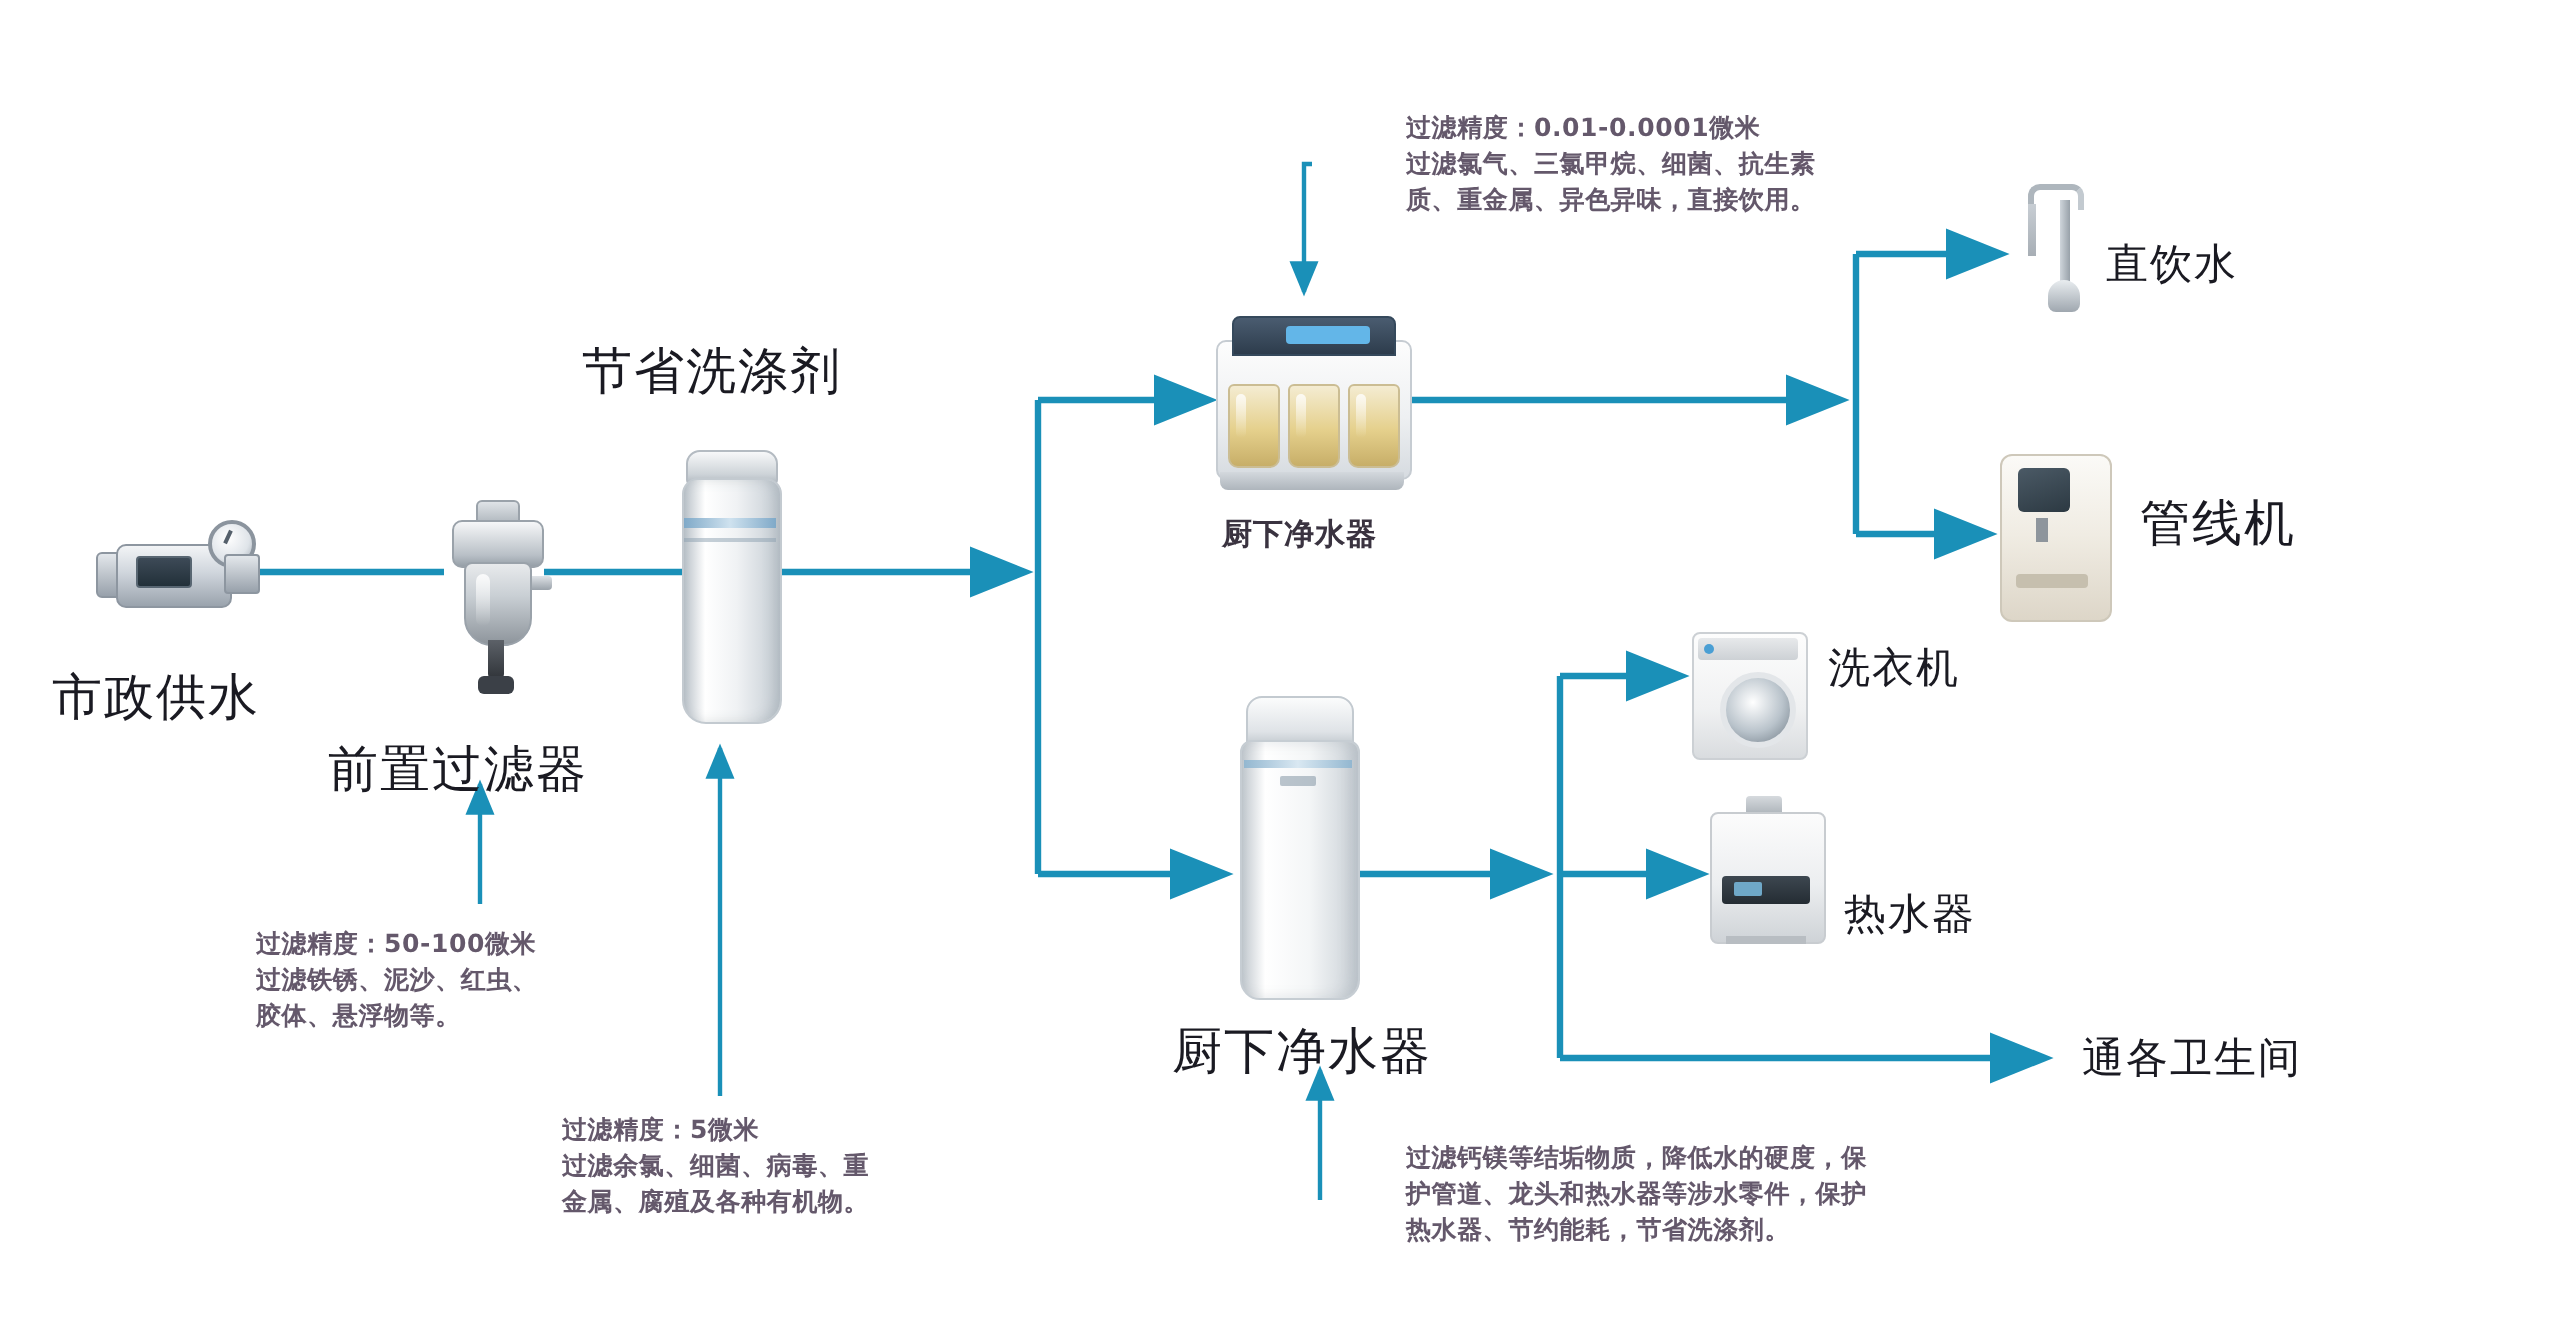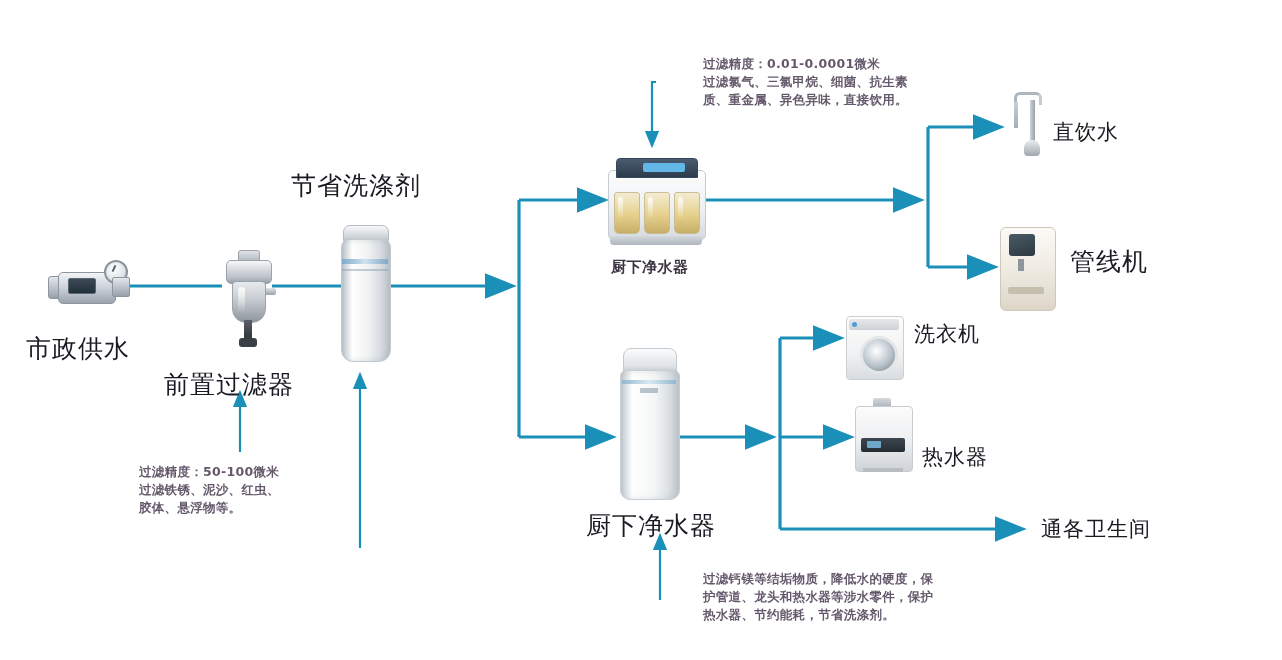--- a/index.html
+++ b/index.html
@@ -453,22 +453,25 @@
   <div class="devlabel lbl-mid" style="left:914px; top:320px;">洗衣机</div>
 
   <div class="devlabel lbl-mid" style="left:922px; top:443px;">热水器</div>
 
   <div class="devlabel lbl-mid" style="left:1041px; top:515px;">通各卫生间</div>
 
   <div class="note" style="left:703px; top:55px;">过滤精度：0.01-0.0001微米
 过滤氯气、三氯甲烷、细菌、抗生素
 质、重金属、异色异味，直接饮用。</div>
 
-  <div class="note" style="left:139px; top:463px;">过滤精度：50-100微米
+  <div class="note" style="left:128px; top:463px;">过滤精度：50-100微米
 过滤铁锈、泥沙、红虫、
 胶体、悬浮物等。</div>
 
+  <div class="note" style="left:281px; top:556px;">过滤精度：5微米
+过滤余氯、细菌、病毒、重
+金属、腐殖及各种有机物。</div>
 
   <div class="note" style="left:703px; top:570px;">过滤钙镁等结垢物质，降低水的硬度，保
 护管道、龙头和热水器等涉水零件，保护
 热水器、节约能耗，节省洗涤剂。</div>
 
 </div>
 
 </body></html>

